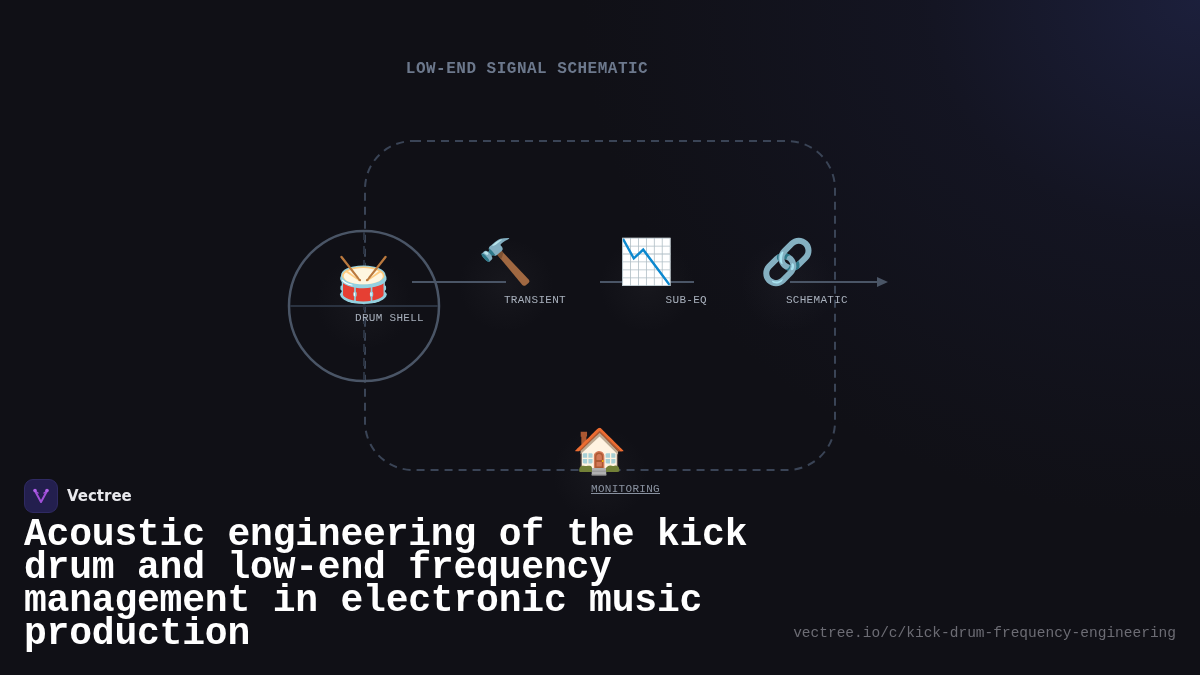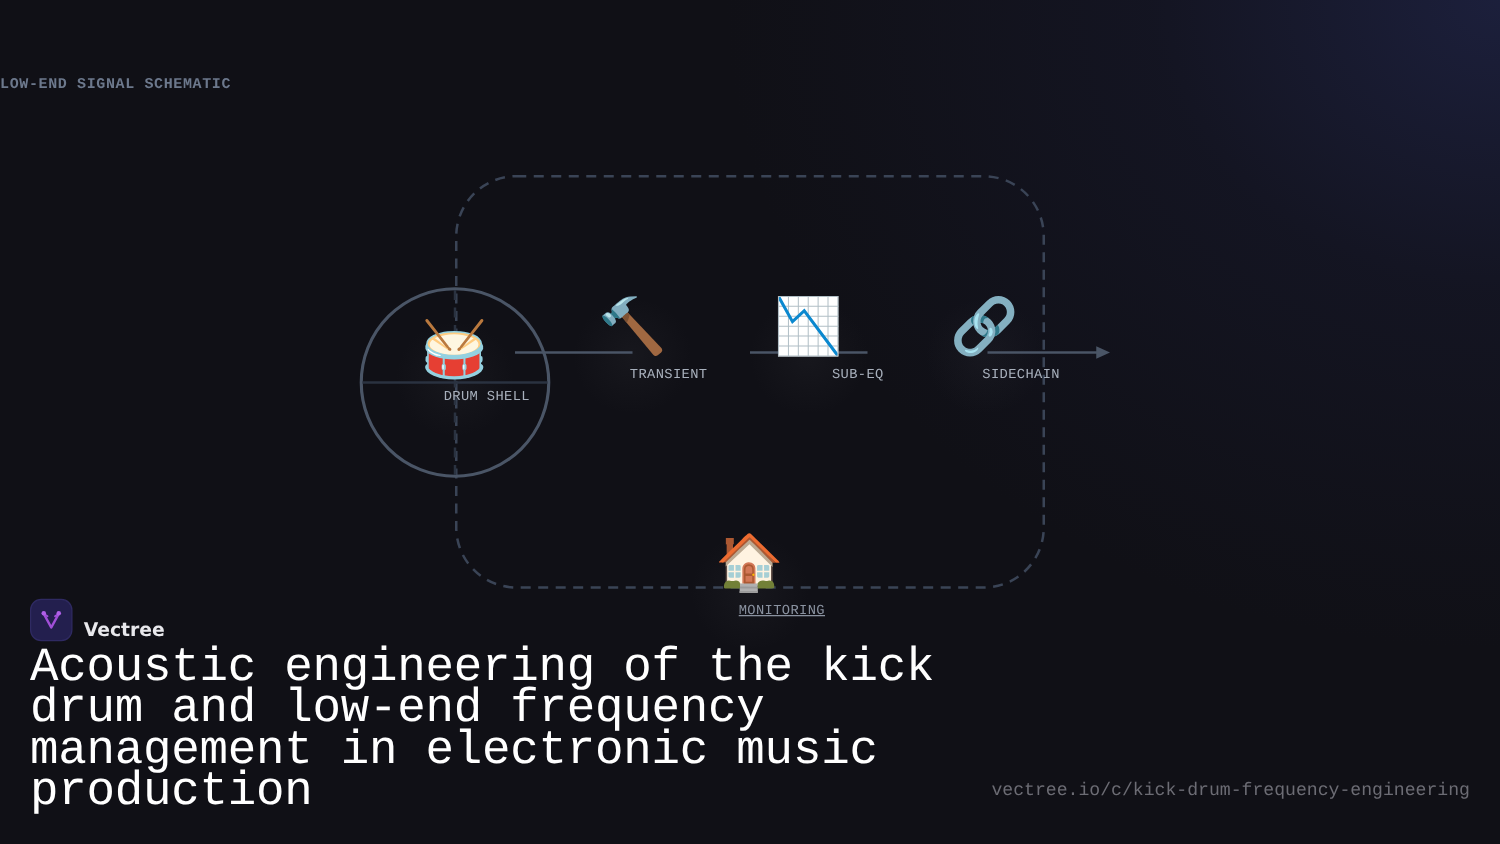--- a/index.html
+++ b/index.html
@@ -10,49 +10,49 @@
     }
     .bg-glow {
       position: absolute; inset: 0;
       background:
         radial-gradient(ellipse 620px 520px at 1200px 0px, rgba(30,34,66,0.85) 0%, rgba(24,26,48,0.45) 45%, rgba(16,16,22,0) 100%),
         linear-gradient(180deg, rgba(16,16,22,0) 0%, rgba(16,16,22,0) 100%);
       pointer-events: none;
     }
     .schematic-title {
       position: absolute; left: 0; width: 1054px; top: 60px;
-      color: #6c788c; font-size: 12px; font-weight: bold;
+      text-align: center; color: #6c788c; font-size: 16px; font-weight: bold;
       letter-spacing: 0.5px;
     }
     svg.diagram { position: absolute; left: 0; top: 0; }
     .node { position: absolute; text-align: center; width: 120px; }
     .node .emoji { font-size: 44px; line-height: 50px; display: block; }
     .node .label {
       display: block; font-size: 11px; color: #a8b0bc; margin-top: 4px; letter-spacing: 0.3px; text-align: right;
     }
     .node .halo {
       position: absolute; left: 10px; top: 0; width: 100px; height: 90px; border-radius: 50%;
       background: radial-gradient(circle, rgba(24,24,30,0.9) 0%, rgba(16,16,22,0) 70%);
       z-index: -1;
     }
     .brand {
-      position: absolute; left: 24px; top: 479px; display: flex; align-items: flex-end; gap: 9px;
+      position: absolute; left: 24px; top: 479px; display: flex; align-items: center; gap: 9px;
     }
     .brand-logo {
       width: 34px; height: 34px; border-radius: 9px; background: #231f4e;
       border: 1px solid #2f2a62; box-sizing: border-box;
       display: flex; align-items: center; justify-content: center;
     }
     .brand-name {
       color: #e8e8ec; font-family: "DejaVu Sans", "Liberation Sans", sans-serif;
       font-weight: bold; font-size: 15px;
     }
     .headline {
       position: absolute; left: 24px; top: 518px; width: 760px;
-      color: #ffffff; font-weight: normal; font-size: 38px; line-height: 33px;
+      color: #ffffff; font-weight: bold; font-size: 38px; line-height: 33px;
       font-family: "Liberation Mono", "DejaVu Sans Mono", monospace;
       letter-spacing: -0.2px; margin: 0;
     }
     .url {
       position: absolute; right: 24px; top: 625px; color: #6c6c74; font-size: 14.5px;
     }
   </style>
 </head>
 <body>
 
@@ -88,21 +88,21 @@
 
 <div class="node" style="left:587px; top:240px;">
   <span class="halo"></span>
   <span class="emoji">📉</span>
   <span class="label">SUB-EQ</span>
 </div>
 
 <div class="node" style="left:728px; top:240px;">
   <span class="halo"></span>
   <span class="emoji">🔗</span>
-  <span class="label">SIDECHAIN</span>
+  <span class="label">SCHEMATIC</span>
 </div>
 
 <div class="node" style="left:540px; top:429px;">
   <span class="halo"></span>
   <span class="emoji">🏠</span>
   <span class="label" style="color:#8a92a0;text-decoration:underline;">MONITORING</span>
 </div>
 
 <div class="brand">
   <div class="brand-logo">

